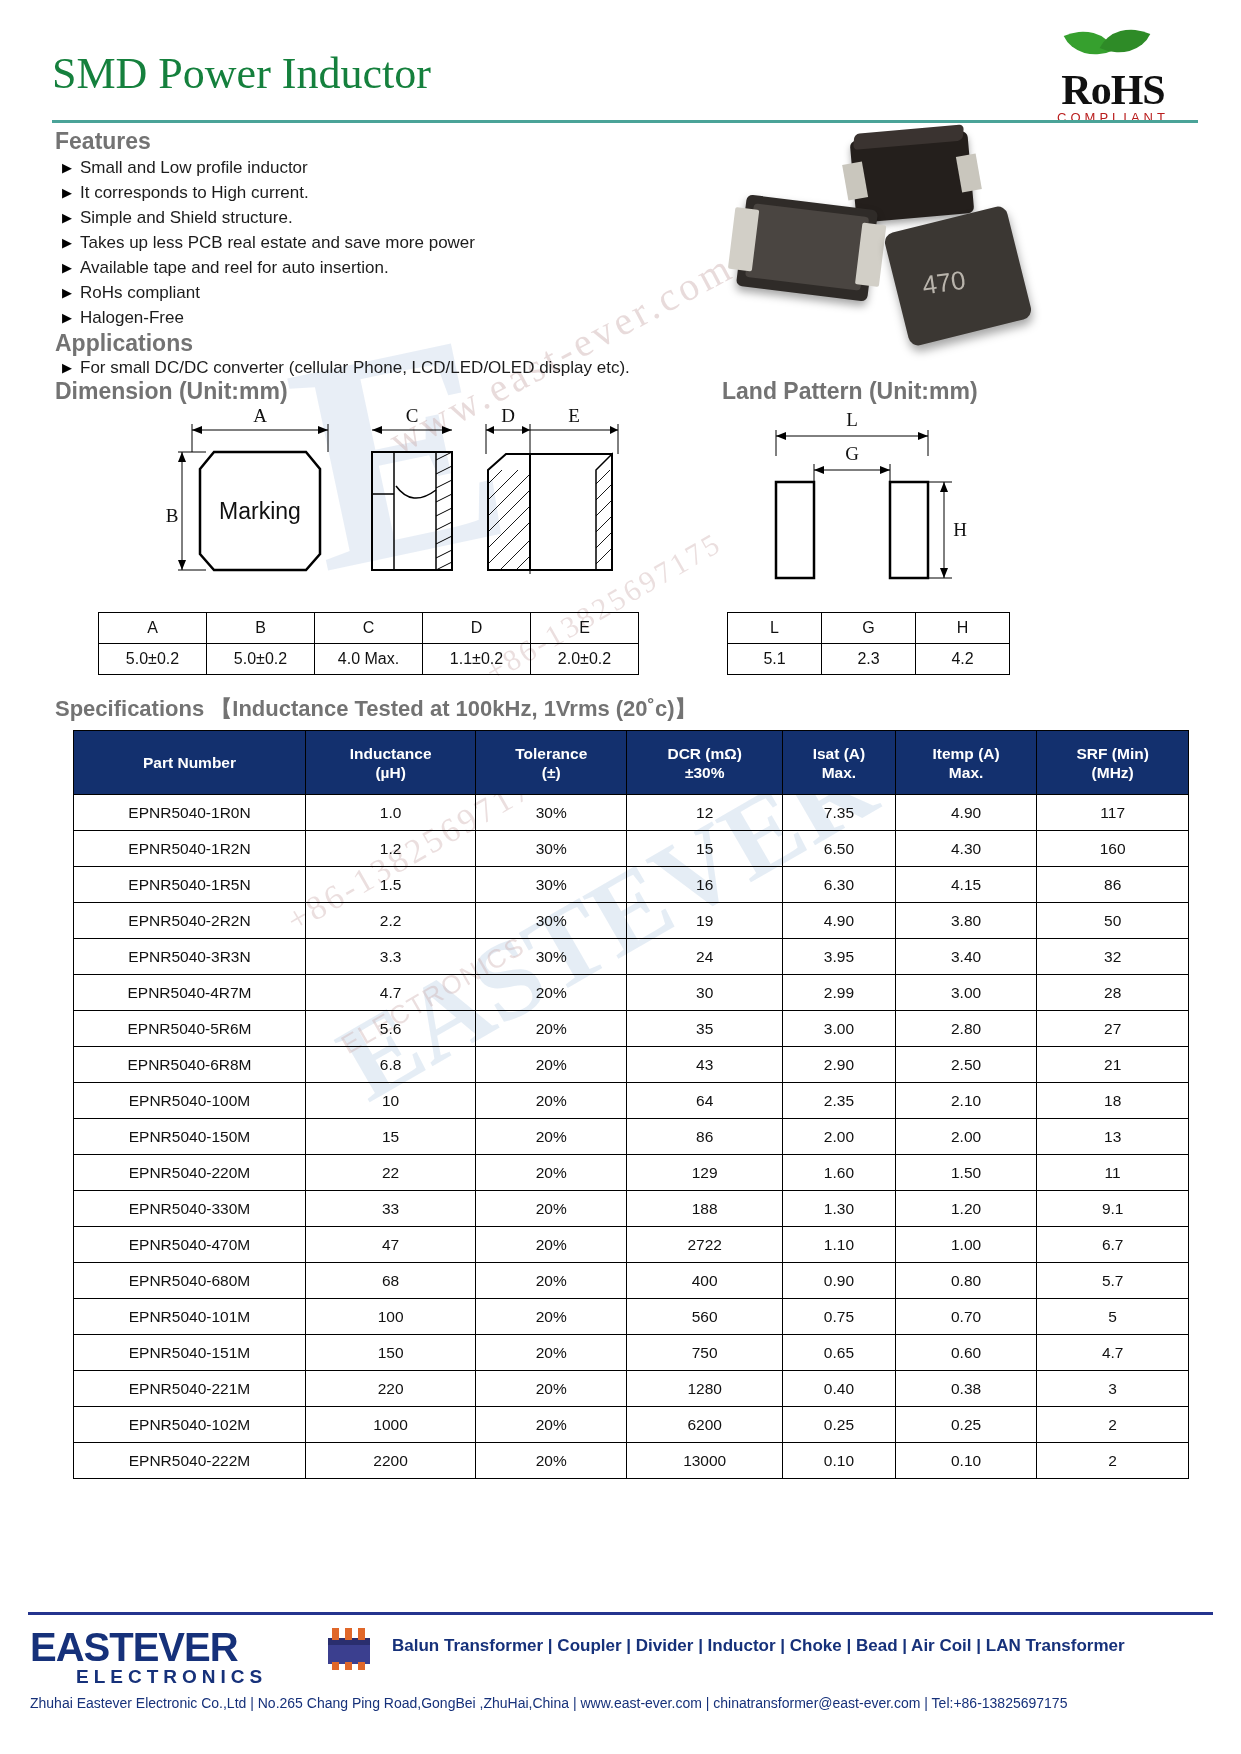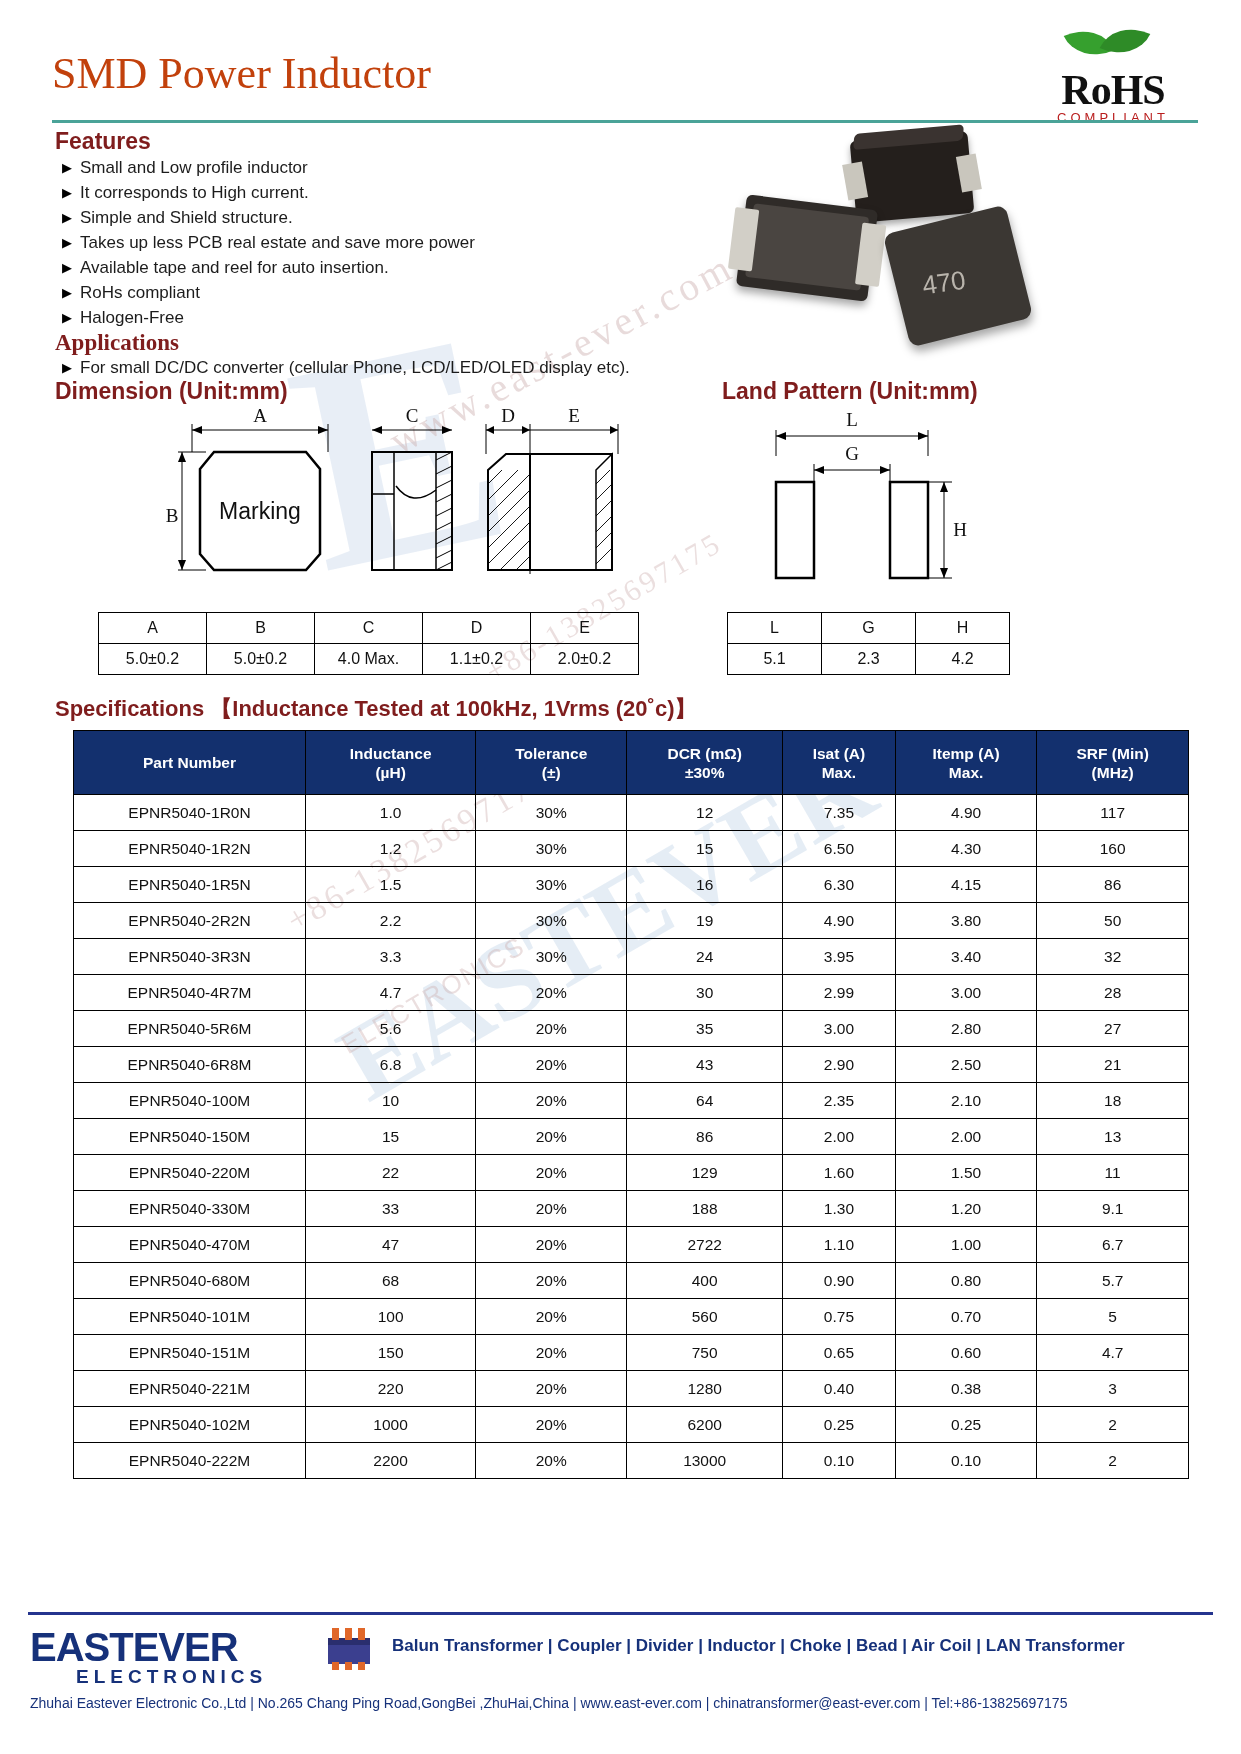--- a/index.html
+++ b/index.html
@@ -38,43 +38,43 @@
     font-family:"Liberation Serif", serif;
   }
   .wm-small {
     left: 330px; top: 980px; font-size: 26px; letter-spacing:2px;
     color: rgba(205,175,175,0.40); transform: rotate(-30deg);
   }
 
   
   .title {
     position:absolute; left:52px; top:48px; z-index:3;
-    font-family:"Liberation Serif", serif; font-size:44px; color:#c2410c;
+    font-family:"Liberation Serif", serif; font-size:44px; color:#15803d;
   }
   .rohs { position:absolute; right:28px; top:24px; width:200px; text-align:center; z-index:3; }
   .rohs .leaves { position:relative; height:44px; }
   .rohs .leaf {
     position:absolute; width:40px; height:34px; background:#36a02e;
     border-radius: 0 100% 0 100%;
   }
   .rohs .leaf.l1 { left:56px; top:2px; transform: rotate(-25deg); }
   .rohs .leaf.l2 { left:92px; top:0px; transform: rotate(25deg) scaleX(-1); background:#2e8b27; }
   .rohs .rohs-word {
     font-family:"Liberation Serif", serif; font-size:42px; font-weight:bold;
     color:#111; letter-spacing:-1px; line-height:44px;
   }
   .rohs .comp { font-size:13px; letter-spacing:4px; color:#b91c1c; margin-top:-2px; }
   .hrule { position:absolute; left:52px; top:120px; width:1146px; height:3px; background:#4aa398; z-index:3;}
 
   
   .sec-h {
-    position:absolute; font-size:23px; font-weight:bold; color:#7f1d1d; z-index:3;
+    position:absolute; font-size:23px; font-weight:bold; color:#737373; z-index:3;
   }
   .feat-h { left:55px; top:128px; }
-  .app-h  { left:55px; top:330px;font-family:Liberation Serif, serif; }
+  .app-h  { left:55px; top:330px; }
   .dim-h  { left:55px; top:378px; }
   .land-h { left:722px; top:378px; }
   .spec-h { left:55px; top:694px; font-size:22px; }
 
   
   .blist { position:absolute; z-index:3; }
   .feat-list { left:62px; top:155px; }
   .app-list  { left:62px; top:355px; }
   .bitem {
     display:flex; align-items:flex-start;

